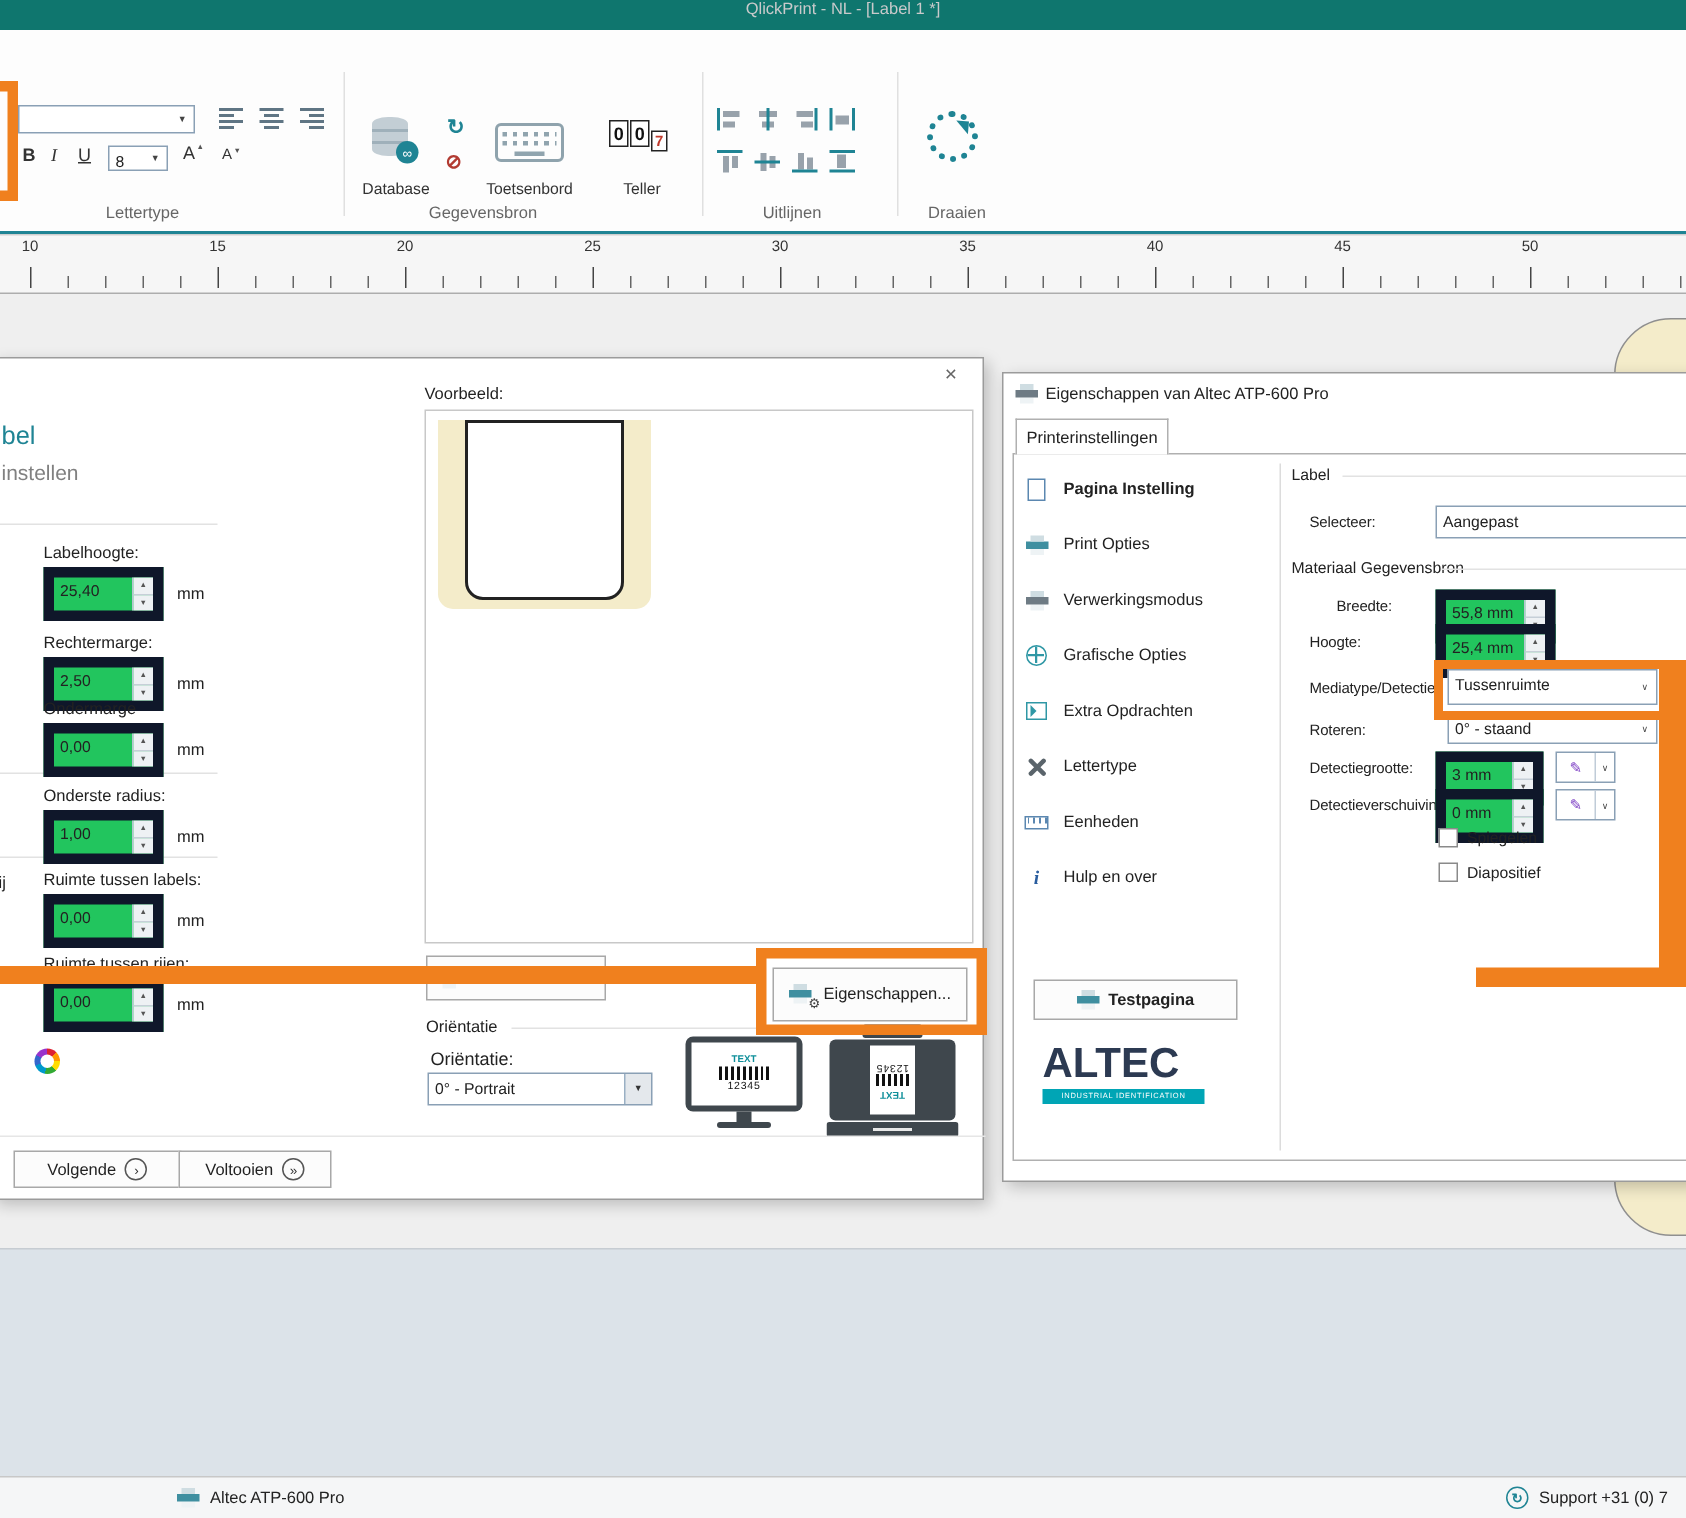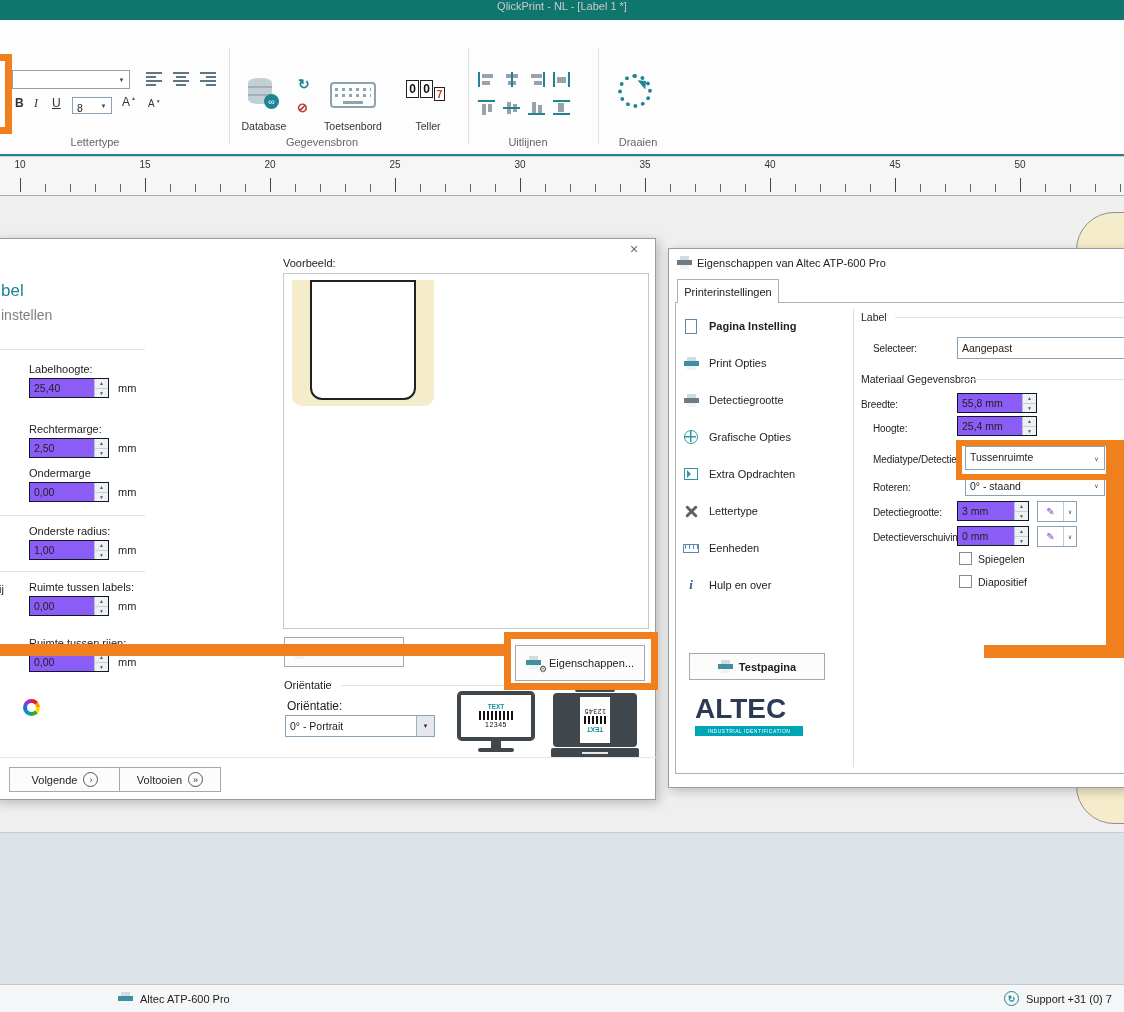--- a/index.html
+++ b/index.html
@@ -94,21 +94,21 @@
   .dialog{position:absolute;background:#fff;border:1px solid #9b9b9b;box-shadow:3px 3px 10px rgba(0,0,0,.22);z-index:5}
   .wizard{left:-6px;top:238px;width:662px;height:562px}
   .props{left:668px;top:248px;width:470px;height:540px;overflow:hidden}
   .wtitle{position:absolute;left:6px;top:42px;font-size:17px;color:#1f8494}
   .wsub{position:absolute;left:6px;top:68px;font-size:14px;color:#808080}
   .hline{position:absolute;height:1px;background:#e2e2e2}
   .vline{position:absolute;width:1px;background:#dcdcdc}
   .wfield{position:absolute;left:34px;width:230px}
   .wlabel{font-size:11px;color:#222;margin-bottom:3px}
   .wrow{display:flex;align-items:center;gap:9px}
-  .spin{display:flex;width:80px;height:20px;border:1px solid #0f172a;background:#8b5cf6}
+  .spin{display:flex;width:80px;height:36px;border:7px solid #0f172a;background:#22c55e}
   .spin-val{flex:1;font-size:10.5px;padding:3px 0 0 4px;white-space:nowrap;overflow:hidden}
   .spin-ud{width:14px;border-left:1px solid #b7c4d1;display:flex;flex-direction:column}
   .su,.sd{flex:1;display:flex;align-items:center;justify-content:center;font-size:5px;color:#555;background:#eef1f4}
   .su{border-bottom:1px solid #c6cfd8}
   .unit{font-size:11px;color:#222}
   .spinner-wheel{position:absolute;left:28px;top:460px;width:17px;height:17px;border-radius:50%;
     background:conic-gradient(#d23 0 45deg,#f90 45deg 90deg,#fd0 90deg 135deg,#3a3 135deg 190deg,#09c 190deg 250deg,#36c 250deg 300deg,#93c 300deg 360deg)}
   .spinner-wheel::after{content:"";position:absolute;inset:4px;background:#fff;border-radius:50%}
   .preview-panel{position:absolute;left:288px;top:34px;width:366px;height:356px;background:#fff;border:1px solid #c8c8c8}
   .pv-cream{position:absolute;left:8px;top:6px;width:142px;height:126px;background:#f4ecca;border-radius:0 0 10px 10px}
@@ -476,21 +476,21 @@
     <div class="nav-item" style="top:104px">
       <span class="nico">
           <span class="mini-printer"></span>
         </span>
       <span>Print Opties</span>
     </div>
     <div class="nav-item" style="top:141px">
       <span class="nico">
           <span class="mini-printer gray"></span>
         </span>
-      <span>Detectiegrootte</span>
+      <span>Verwerkingsmodus</span>
     </div>
     <div class="nav-item" style="top:178px">
       <span class="nico">
           <span class="nico-globe"></span>
         </span>
       <span>Grafische Opties</span>
     </div>
     <div class="nav-item" style="top:215px">
       <span class="nico">
           <span class="nico-extra"></span>
@@ -519,21 +519,21 @@
     <div class="pgroup" style="left:192px;top:62px">Label</div>
     <div class="hline" style="left:226px;top:68px;width:238px"></div>
     <div class="plabel" style="left:204px;top:94px">Selecteer:</div>
     <div class="combo abs" style="left:288px;top:88px;width:210px;height:22px">
       <div class="combo-val">Aangepast</div>
     </div>
 
     <div class="pgroup" style="left:192px;top:124px">Materiaal Gegevensbron</div>
     <div class="hline" style="left:292px;top:130px;width:172px"></div>
 
-    <div class="plabel" style="left:192px;top:150px">Breedte:</div>
+    <div class="plabel" style="left:222px;top:150px">Breedte:</div>
     <div class="spin abs" style="left:288px;top:144px">
       <div class="spin-val">55,8 mm</div>
       <div class="spin-ud">
           <span class="su">▲</span>
           <span class="sd">▼</span>
         </div>
     </div>
 
     <div class="plabel" style="left:204px;top:174px">Hoogte:</div>
     <div class="spin abs" style="left:288px;top:167px">

